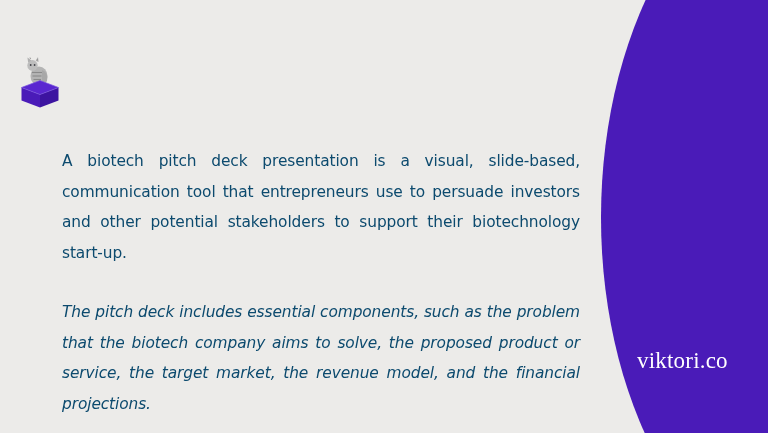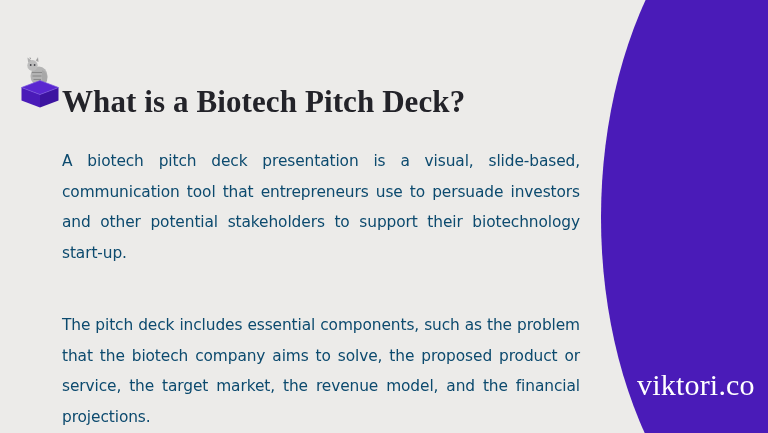--- a/index.html
+++ b/index.html
@@ -30,24 +30,24 @@
     height: 735px;
     background: #4a1bb8;
     border-radius: 50% / 50%;
     z-index: 1;
   }
 
   #brand-wordmark {
     position: absolute;
     z-index: 3;
     left: 637px;
-    top: 368px;
+    top: 348px;
     color: #ffffff;
     font-family: "Liberation Serif", serif;
-    font-size: 30px;
+    font-size: 23px;
     letter-spacing: 0.2px;
     white-space: nowrap;
   }
 
   
   #logo-mark {
     position: absolute;
     z-index: 2;
     left: 18px;
     top: 56px;
@@ -84,21 +84,22 @@
     margin: 0;
     font-family: "DejaVu Sans", sans-serif;
     font-size: 15.4px;
     line-height: 30.5px;
     color: #0c4a6e;
     text-align: justify;
     text-justify: inter-word;
     letter-spacing: -0.1px;
   }
   .body-paragraph + .body-paragraph {
-    margin-top: 42px;
+    margin-top: 29px;
+    font-style: italic;
   }
   .body-paragraph:last-child {
     text-align-last: left;
   }
 </style>
 </head>
 <body>
 
 <div id="slide">
 
@@ -128,20 +129,19 @@
 
       <g>
         <path d="M22 24.5 L40.5 31.5 L22 38.5 L3.5 31.5 Z" fill="#5a27d0"></path>
         <path d="M3.5 31.5 L22 38.5 L22 51.5 L3.5 44.5 Z" fill="#4a1bb8"></path>
         <path d="M22 38.5 L40.5 31.5 L40.5 44.5 L22 51.5 Z" fill="#3d14a0"></path>
         <path d="M22 24.5 L40.5 31.5 L22 38.5 L3.5 31.5 Z" fill="none" stroke="#7a55e0" stroke-width="0.7"></path>
       </g>
     </svg>
   </div>
 
-  <h1 id="page-title">What is a Biotech Pitch Deck?</h1>
 
   <div id="body-copy">
     <p class="body-paragraph">A biotech pitch deck presentation is a visual, slide-based, communication tool that entrepreneurs use to persuade investors and other potential stakeholders to support their biotechnology start-up.</p>
     <p class="body-paragraph">The pitch deck includes essential components, such as the problem that the biotech company aims to solve, the proposed product or service, the target market, the revenue model, and the financial projections.</p>
   </div>
 
 </div>
 
 </body></html>

